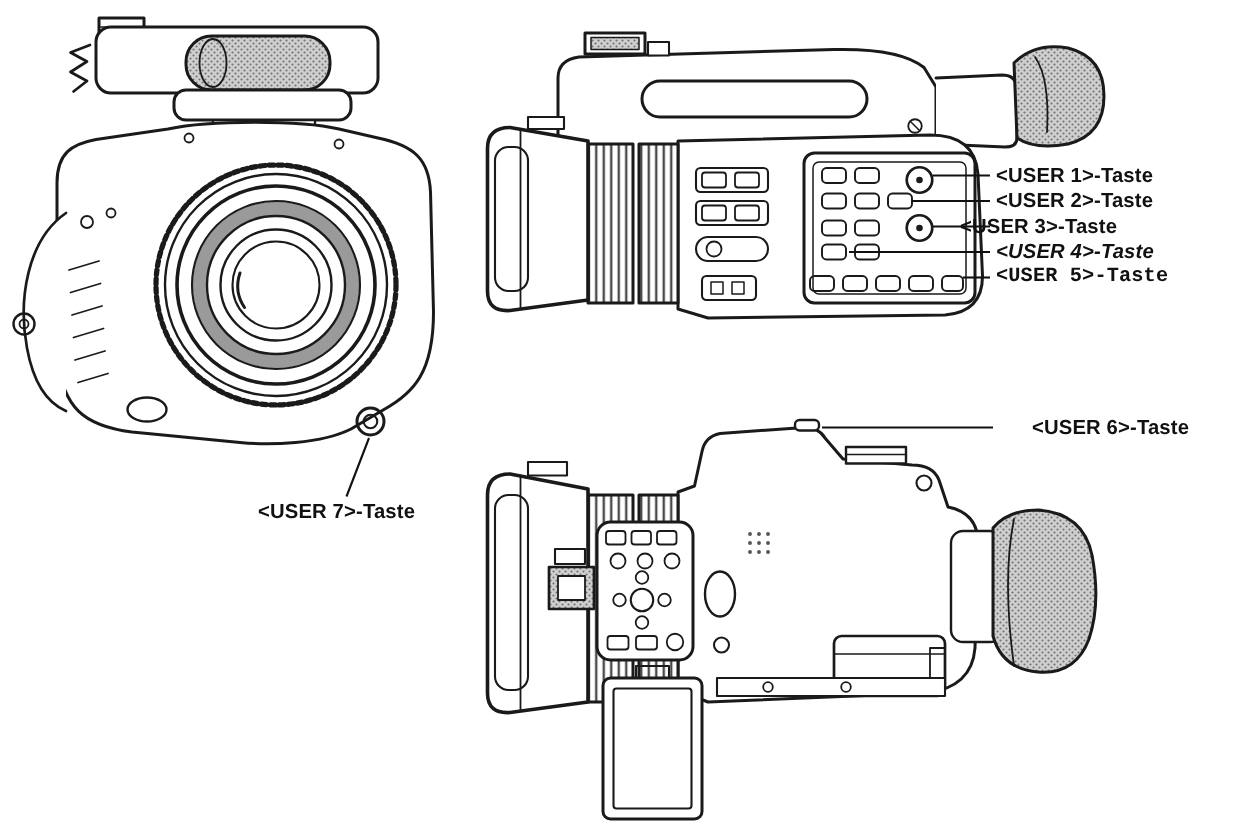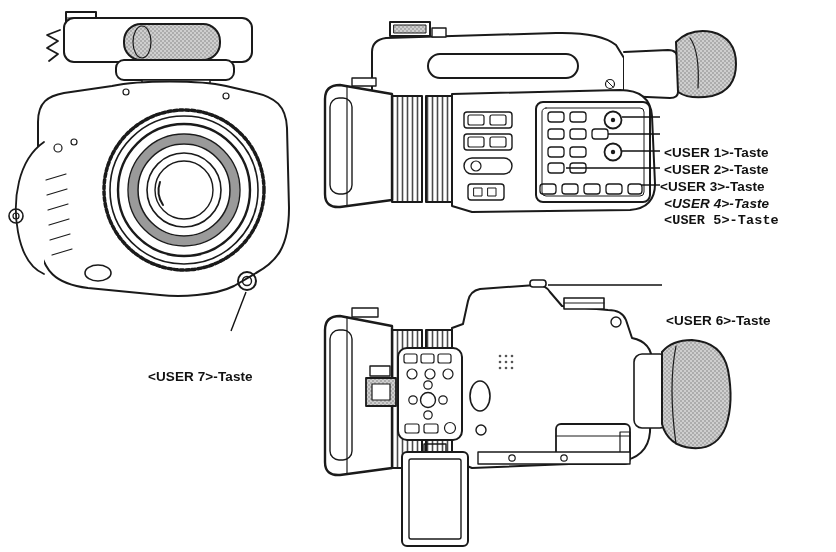--- a/index.html
+++ b/index.html
@@ -4,21 +4,21 @@
 <style>
   * { margin:0; padding:0; box-sizing:border-box; }
   html,body { background:#ffffff; }
   .stage {
     position:relative; width:836px; height:552px; background:#ffffff;
     font-family:"Liberation Sans", sans-serif; overflow:hidden;
   }
   .stage svg { position:absolute; left:0; top:0; }
   .lbl {
     position:absolute; font-weight:bold; font-size:13.5px; line-height:16px;
-    color:#111111; white-space:nowrap; letter-spacing:0.1px;margin-top:36px;
+    color:#111111; white-space:nowrap; letter-spacing:0.1px;
   }
 </style>
 </head>
 <body>
 
 <div class="stage">
 
 <svg width="836" height="552" viewBox="0 0 836 552">
   <defs>
     <pattern id="stipple" width="4" height="4" patternUnits="userSpaceOnUse">
@@ -228,19 +228,19 @@
     <line x1="660" y1="151" x2="622" y2="151"></line>
     <line x1="660" y1="168" x2="566" y2="168"></line>
     <line x1="660" y1="185" x2="642" y2="185"></line>
     <line x1="662" y1="285" x2="548" y2="285"></line>
     <line x1="231" y1="331" x2="246" y2="292"></line>
   </g>
 </svg>
 
 <div class="lbl" style="left:664px; top:109px;">&lt;USER 1&gt;-Taste</div>
 <div class="lbl" style="left:664px; top:126px;text-align:center;">&lt;USER 2&gt;-Taste</div>
-<div class="lbl" style="left:660px; top:143px;">&lt;USER 3&gt;-Taste</div>
+<div class="lbl" style="left:640px; top:143px;">&lt;USER 3&gt;-Taste</div>
 <div class="lbl" style="left:664px; top:160px;font-style:italic;">&lt;USER 4&gt;-Taste</div>
 <div class="lbl" style="left:664px; top:177px;font-family:Liberation Mono, monospace;">&lt;USER 5&gt;-Taste</div>
-<div class="lbl" style="left:666px; top:277px;">&lt;USER 6&gt;-Taste</div>
-<div class="lbl" style="left:148px; top:333px;">&lt;USER 7&gt;-Taste</div>
+<div class="lbl" style="left:688px; top:277px;">&lt;USER 6&gt;-Taste</div>
+<div class="lbl" style="left:172px; top:333px;">&lt;USER 7&gt;-Taste</div>
 
 </div>
 
 </body></html>

